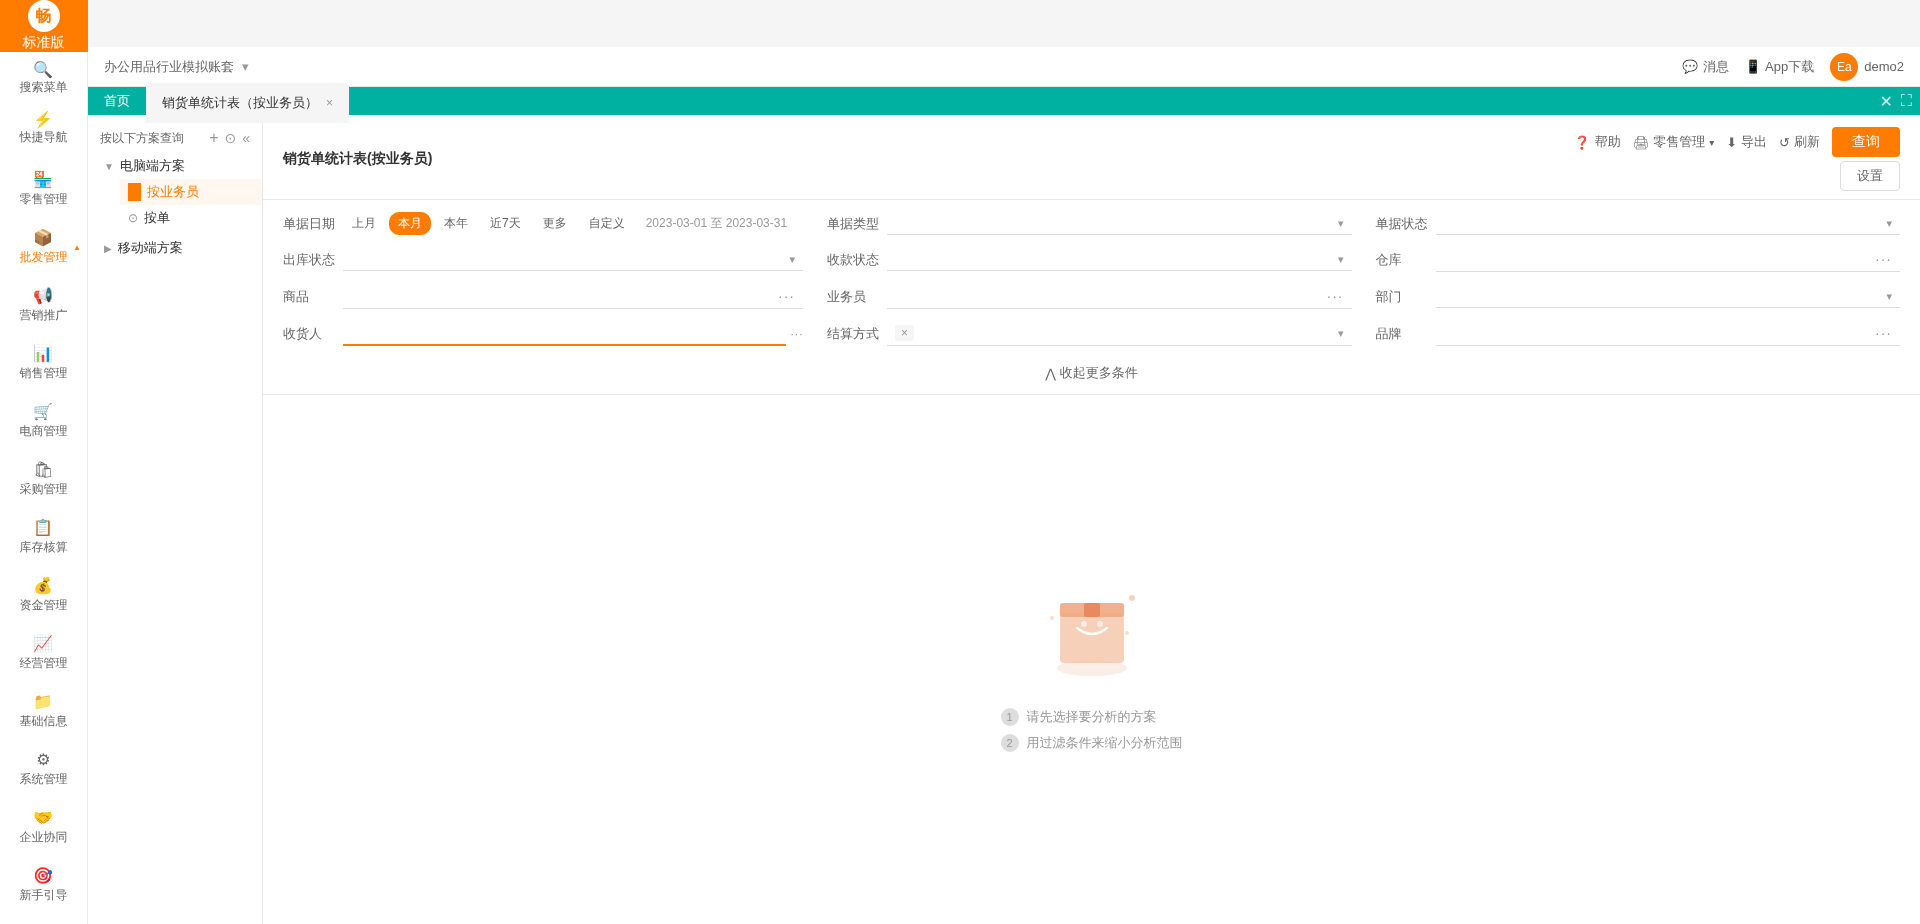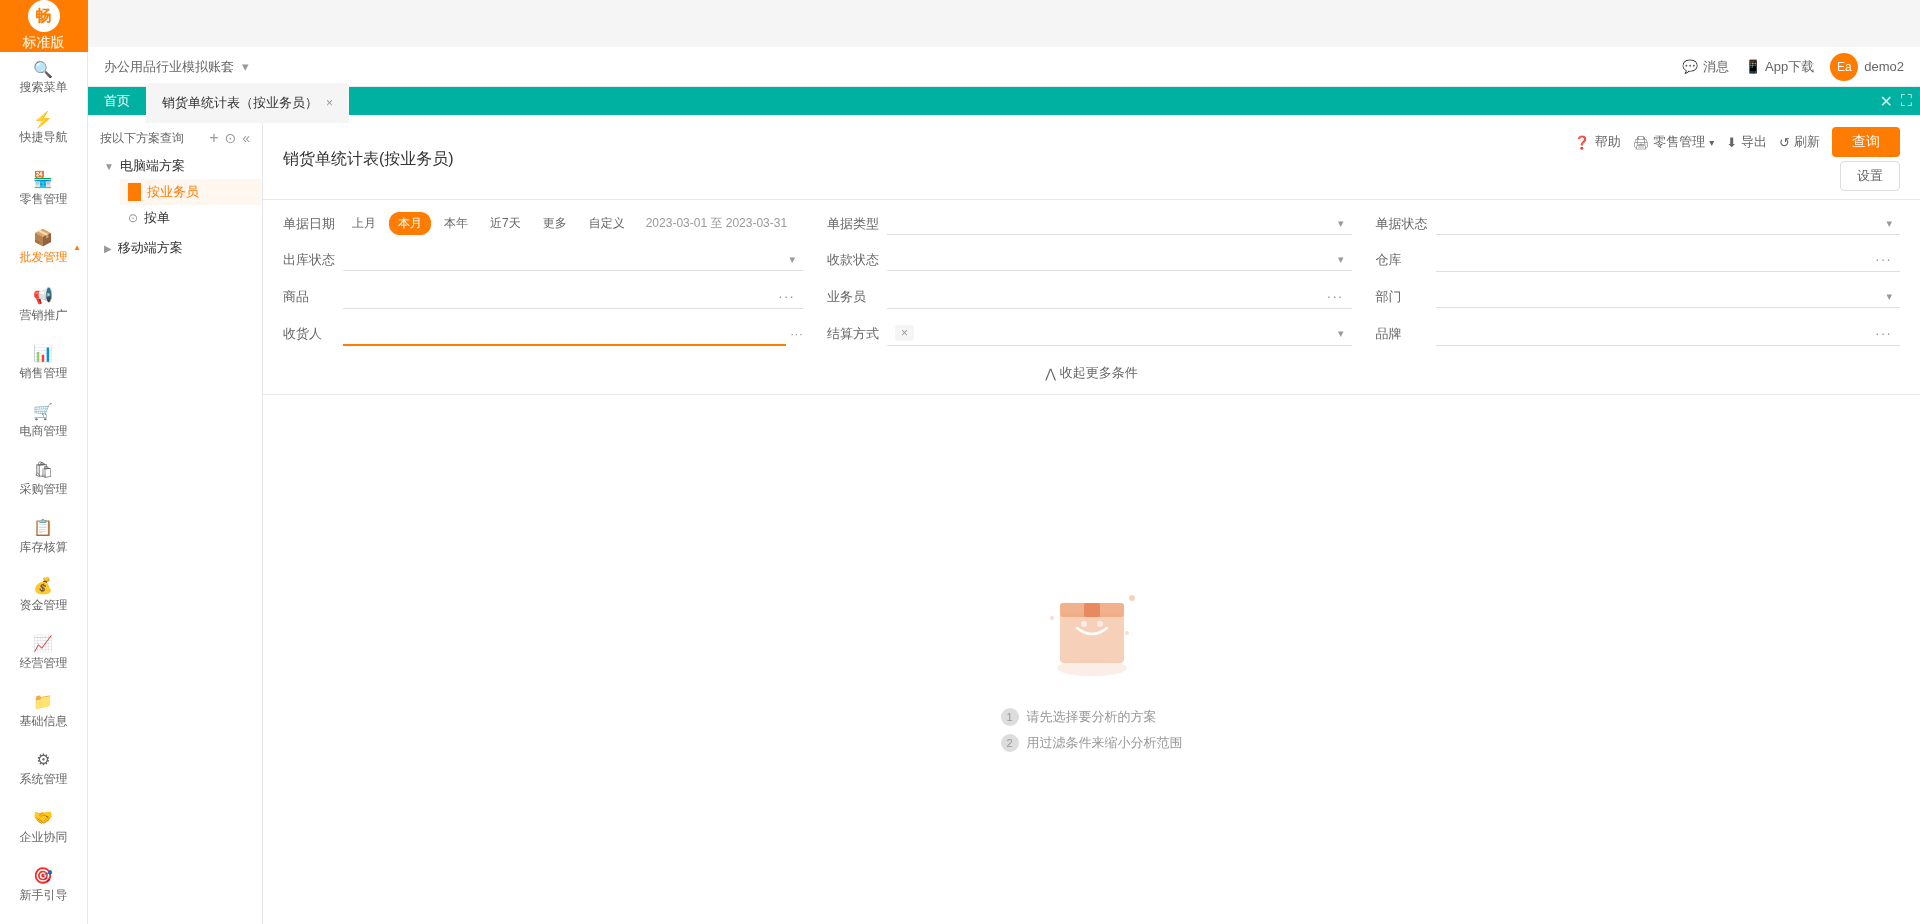--- a/index.html
+++ b/index.html
@@ -47,21 +47,21 @@
     .tree-child { padding-left: 32px; }
     .tree-child-item { padding: 4px 12px 4px 8px; display: flex; align-items: center; gap: 6px; cursor: pointer; font-size: 13px; color: #333; }
     .tree-child-item.active { color: #ff7c00; background: #fff7f0; }
     .sub-icon { font-size: 12px; color: #999; }
 
     
     .right-panel { flex: 1; padding: 0; background: #f5f5f5; display: flex; flex-direction: column; }
 
     
     .page-header { background: #fff; padding: 12px 20px 8px; display: flex; align-items: center; justify-content: space-between; border-bottom: 1px solid #e8e8e8; }
-    .page-title { font-size: 16px; font-weight: 400; color: #333; }
+    .page-title { font-size: 14px; font-weight: 700; color: #333; }
     .page-actions { display: flex; align-items: center; gap: 12px; }
     .page-action-btn { display: flex; align-items: center; gap: 4px; color: #666; font-size: 13px; cursor: pointer; }
     .btn-query { background: #ff7c00; color: #fff; border: none; padding: 6px 20px; border-radius: 4px; cursor: pointer; font-size: 14px; }
     .btn-settings { background: #fff; color: #666; border: 1px solid #ddd; padding: 5px 16px; border-radius: 4px; cursor: pointer; font-size: 13px; margin-top: 4px; }
 
     
     .filter-area { background: #fff; padding: 12px 20px; border-bottom: 1px solid #e8e8e8; }
     .filter-row { display: flex; align-items: center; gap: 0; margin-bottom: 12px; }
     .filter-row:last-child { margin-bottom: 0; }
     .filter-item { display: flex; align-items: center; flex: 1; min-width: 0; }

